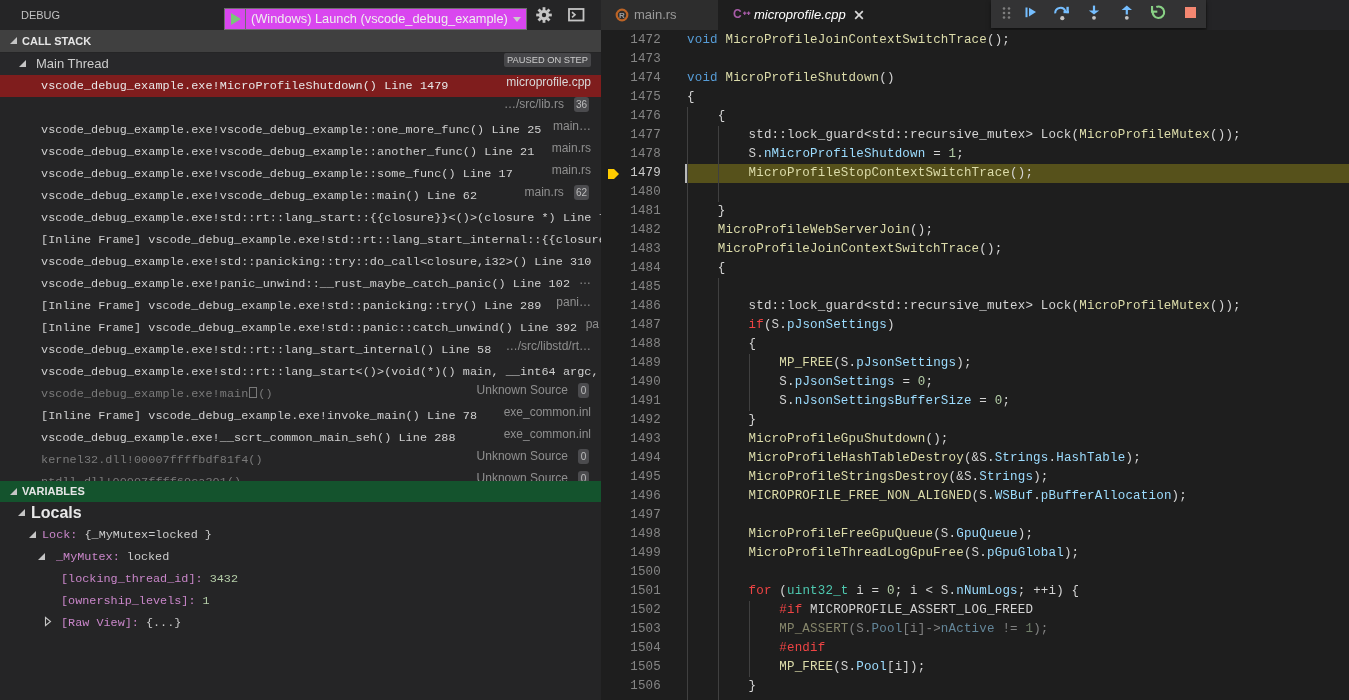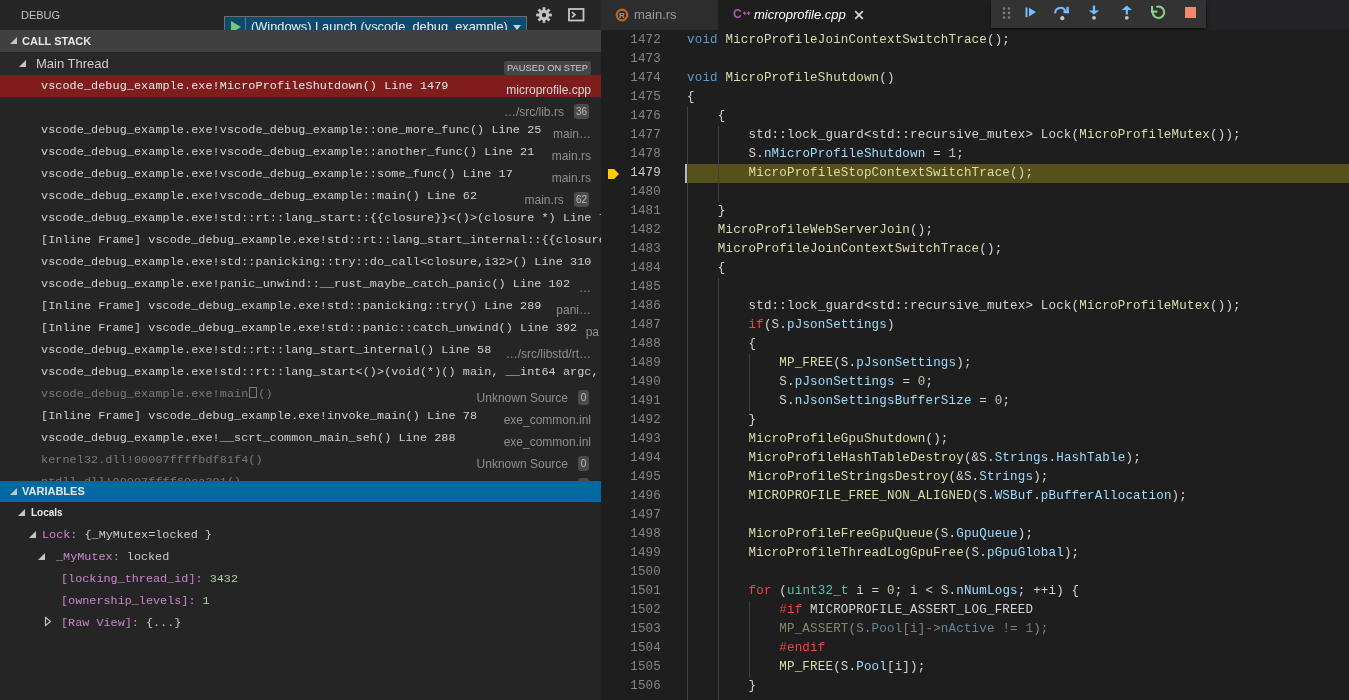--- a/index.html
+++ b/index.html
@@ -6,34 +6,34 @@
 body{width:1349px;height:700px;overflow:hidden;position:relative;background:#1e1e1e;font-family:"Liberation Sans",sans-serif;}
 .ab{position:absolute}
 .mono{font-family:"Liberation Mono",monospace}
 
 .k{color:#569cd6}.p{color:#ef4444}.f{color:#dcdcaa}.m{color:#9cdcfe}.n{color:#b5cea8}.t{color:#4ec9b0}
 .dg{color:#828282}.df{color:#86866b}.dm{color:#638699}.dn{color:#717f6a}
 
 .tw{position:absolute;width:0;height:0;border-left:7px solid transparent;border-bottom:7px solid #c5c5c5}
 .row{position:absolute;left:0;width:601px;height:22px;overflow:hidden}
 .lbl{position:absolute;left:41px;top:0;line-height:22px;font-family:"Liberation Mono",monospace;font-size:11.8px;letter-spacing:0.07px;color:#d0d0d0;white-space:pre}
-.rt{position:absolute;right:10px;top:0;height:22px;display:flex;align-items:flex-end;gap:10px;font-size:12px;color:#8f8f8f}
+.rt{position:absolute;right:10px;top:0;height:22px;display:flex;align-items:flex-start;gap:10px;font-size:12px;color:#8f8f8f}
 .badge{background:#4b4b4e;color:#bdbdbd;font-size:10px;line-height:15px;height:15px;padding:0 2px;min-width:7px;text-align:center;border-radius:3px;margin-right:2px}
 .vn{color:#c986c9}.vv{color:#cccccc}.vg{color:#b5cea8}
 .vrow{position:absolute;left:0;width:601px;height:22px;font-family:"Liberation Mono",monospace;font-size:11.8px;line-height:22px;color:#cccccc}
 .vrow>span.ab{top:0;white-space:pre}
 </style>
 </head>
 <body>
 
 <div class="ab" style="left:0;top:0;width:601px;height:700px;background:#252526;overflow:hidden">
 
   <div class="ab" style="left:0;top:0;width:601px;height:34px;background:#252526">
     <div class="ab" style="left:21px;top:9px;font-size:11px;color:#c2c2c2;">DEBUG</div>
-    <div class="ab" style="left:224px;top:16px;width:301px;height:20px;border:1px solid #6e6e6e;background:#0c4a6e">
+    <div class="ab" style="left:224px;top:8px;width:301px;height:20px;border:1px solid #6e6e6e;background:#d946ef">
       <div class="ab" style="left:6px;top:4px;width:0;height:0;border-left:10px solid #79c878;border-top:6px solid transparent;border-bottom:6px solid transparent"></div>
       <div class="ab" style="left:20px;top:0;width:1px;height:20px;background:#6e6e6e"></div>
       <div class="ab" style="left:26px;top:0;line-height:20px;font-size:12.8px;color:#efefef;white-space:nowrap">(Windows) Launch (vscode_debug_example)</div>
       <div class="ab" style="left:288px;top:8px;width:0;height:0;border-top:5px solid #cccccc;border-left:4px solid transparent;border-right:4px solid transparent"></div>
     </div>
     <svg class="ab" style="left:536px;top:7px" width="16" height="16" viewBox="0 0 16 16">
       <g fill="#c5c5c5">
         <circle cx="8" cy="8" r="5.2"></circle>
         <g>
             <rect x="6.6" y="0.2" width="2.8" height="3"></rect>
@@ -175,28 +175,28 @@
     </div>
     <div class="row" style="top:419px">
       <div class="lbl" style="color:#7a7a7a">ntdll.dll!00007ffff60ca301()</div>
       <div class="rt">
           <span>Unknown Source</span>
           <span class="badge">0</span>
         </div>
     </div>
   </div>
 
-  <div class="ab" style="left:0;top:481px;width:601px;height:21px;background:#0369a1">
+  <div class="ab" style="left:0;top:481px;width:601px;height:21px;background:#14532d">
     <div class="tw" style="left:10px;top:7px"></div>
     <div class="ab" style="left:22px;top:0;line-height:21px;font-size:11px;font-weight:bold;color:#e5e5e5">VARIABLES</div>
   </div>
 
   <div class="vrow" style="top:502px">
     <div class="tw" style="left:18px;top:7px"></div>
-    <span class="ab" style="left:31px;font-family:'Liberation Sans',sans-serif;font-size:10px;font-weight:bold;color:#e8e8e8">Locals</span>
+    <span class="ab" style="left:31px;font-family:'Liberation Sans',sans-serif;font-size:16px;font-weight:bold;color:#e8e8e8">Locals</span>
   </div>
   <div class="vrow" style="top:524px">
     <div class="tw" style="left:29px;top:7px"></div>
     <span class="ab" style="left:42px"><span class="vn">Lock:</span><span class="vv"> {_MyMutex=locked }</span></span>
   </div>
   <div class="vrow" style="top:546px">
     <div class="tw" style="left:38px;top:7px"></div>
     <span class="ab" style="left:56px"><span class="vn">_MyMutex:</span><span class="vv"> locked</span></span>
   </div>
   <div class="vrow" style="top:568px">

